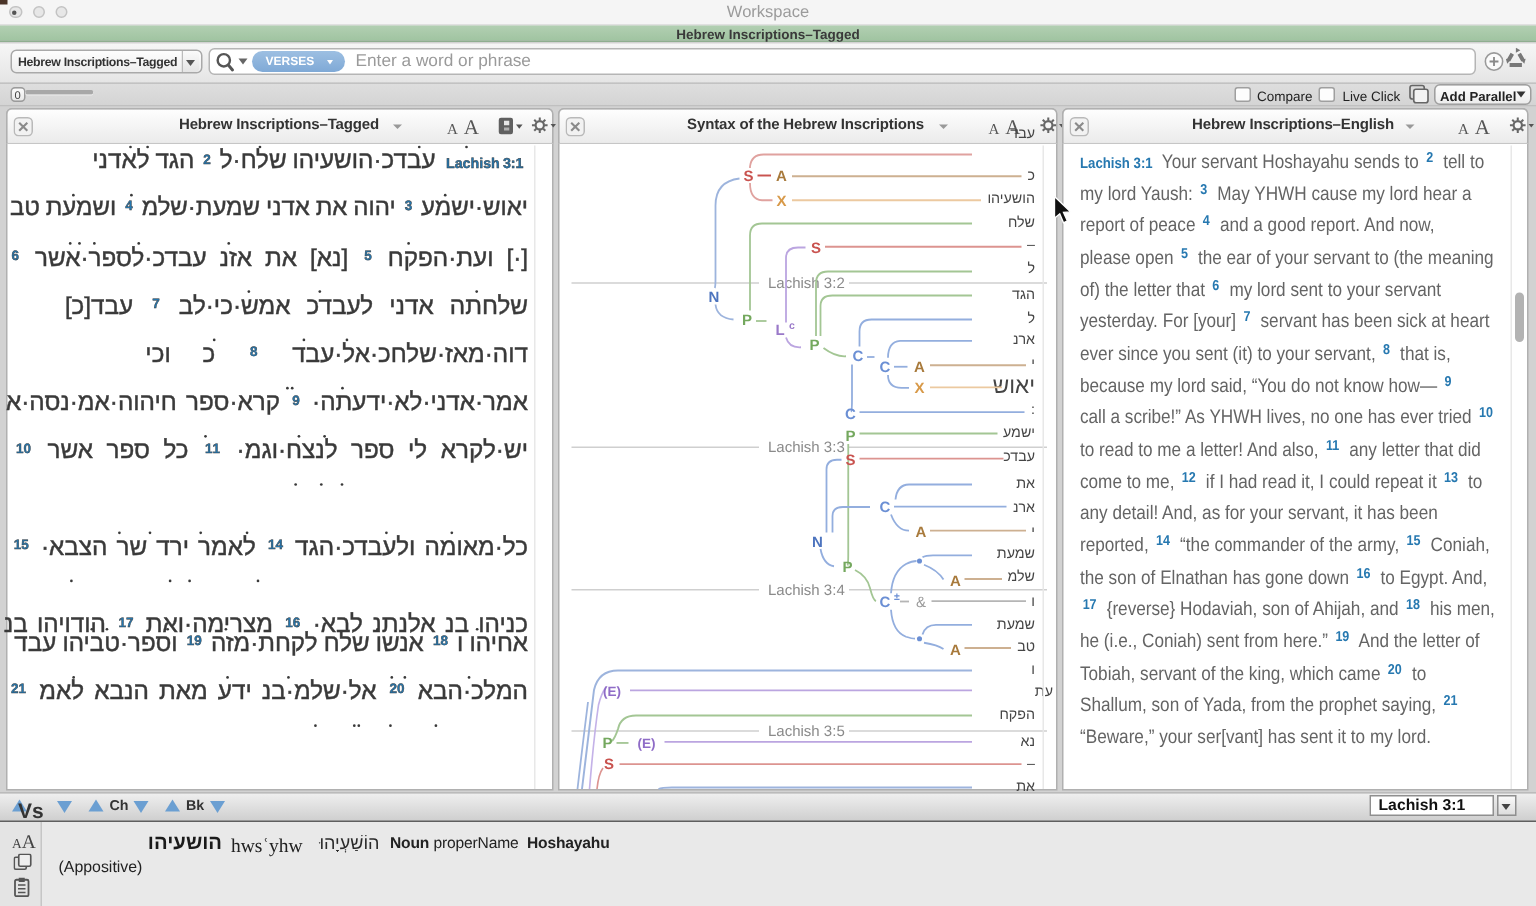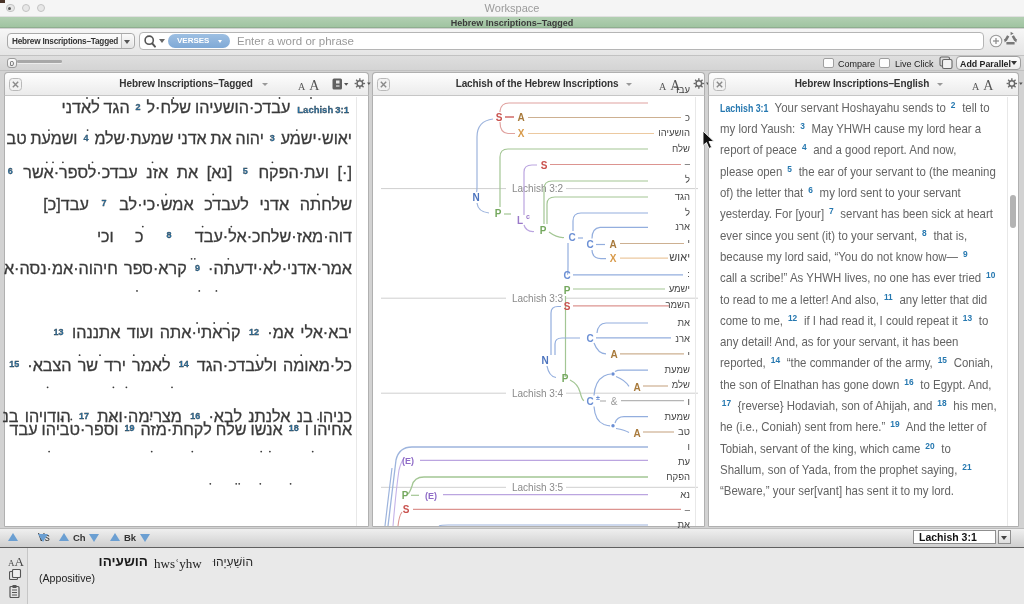--- a/index.html
+++ b/index.html
@@ -85,21 +85,21 @@
         <line x1="9.1" y1="4.4" x2="10.6" y2="2.9"></line>
 </g>
       <path d="M14.5,6 l2,2.6 l2,-2.6 z" fill="#555"></path>
     </svg>
     <div class="abs" style="left:372px;top:72px;width:333px;height:455px;background:#fff;border:1px solid #b0b0b0;border-radius:4px 4px 0 0"></div>
     <div class="abs" style="left:372px;top:72px;width:333px;height:24px;background:linear-gradient(#fefefe,#ebebeb);border:1px solid #b0b0b0;border-bottom:1px solid #c6c6c6;border-radius:4px 4px 0 0"></div>
     <svg class="abs" style="left:377px;top:78px" width="13" height="13" viewBox="0 0 13 13">
 <rect x="0.5" y="0.5" width="12" height="12" rx="3" fill="#f2f2f2" stroke="#b9b9b9"></rect>
 <path d="M3.8,3.8 L9.2,9.2 M9.2,3.8 L3.8,9.2" stroke="#8a8a8a" stroke-width="1.4"></path>
     </svg>
-    <div class="abs" style="left:387px;top:78px;width:300px;height:13px;text-align:center;font-size:10px;font-weight:bold;color:#333;letter-spacing:-0.1px">Lachish of the Hebrew Inscriptions</div>
+    <div class="abs" style="left:387px;top:78px;width:300px;height:13px;text-align:center;font-size:10px;font-weight:bold;color:#333;letter-spacing:-0.1px">Syntax of the Hebrew Inscriptions</div>
     <div class="abs" style="left:626.0px;top:83px;width:0;height:0;border-left:3px solid transparent;border-right:3px solid transparent;border-top:3.6px solid #999"></div>
     <div class="abs" style="left:659px;top:76px;width:30px;height:16px;color:#555;font-family:Liberation Serif,serif"><span style="font-size:10px">A</span> <span style="font-size:14px">A</span></div>
     <svg class="abs" style="left:693px;top:77px" width="18" height="13" viewBox="0 0 20 14">
 <circle cx="6.5" cy="7" r="3.1" fill="none" stroke="#666" stroke-width="1.6"></circle>
 <g stroke="#666" stroke-width="1.5">
 <line x1="6.5" y1="1.2" x2="6.5" y2="3.4"></line>
         <line x1="6.5" y1="10.6" x2="6.5" y2="12.8"></line>
 <line x1="0.7" y1="7" x2="2.9" y2="7"></line>
         <line x1="10.1" y1="7" x2="12.3" y2="7"></line>
 <line x1="2.4" y1="2.9" x2="3.9" y2="4.4"></line>
@@ -131,24 +131,25 @@
         <line x1="9.1" y1="4.4" x2="10.6" y2="2.9"></line>
 </g>
       <path d="M14.5,6 l2,2.6 l2,-2.6 z" fill="#555"></path>
     </svg>
     <div class="abs" style="right:672px;top:98.3px;direction:rtl;white-space:nowrap;color:#3a3a3a;-webkit-text-stroke:0.3px #3a3a3a;word-spacing:-0.57px;letter-spacing:0.00px;font-size:16.16px;line-height:18px"><span class="lb">Lachish 3:1</span> עבדכ·הושעיהו שלח·ל <span class="vs">2</span> הגד לאדני</div>
     <div class="abs" style="right:672px;top:130.4px;direction:rtl;white-space:nowrap;color:#3a3a3a;-webkit-text-stroke:0.3px #3a3a3a;word-spacing:-0.50px;letter-spacing:0.00px;font-size:15.99px;line-height:18px">יאוש·ישמע <span class="vs">3</span> יהוה את אדני שמעת·שלמ <span class="vs">4</span> ושמעת טב</div>
     <div class="abs" style="right:672px;top:162.6px;direction:rtl;white-space:nowrap;color:#3a3a3a;-webkit-text-stroke:0.3px #3a3a3a;word-spacing:4.14px;letter-spacing:0.00px;font-size:16.20px;line-height:18px">[·] ועת·הפקח <span class="vs">5</span> [נא] את אזנ עבדכ·לספר·אשר <span class="vs">6</span></div>
     <div class="abs" style="right:672px;top:194.8px;direction:rtl;white-space:nowrap;color:#3a3a3a;-webkit-text-stroke:0.3px #3a3a3a;word-spacing:6.20px;letter-spacing:0.00px;font-size:16.20px;line-height:18px">שלחתה אדני לעבדכ אמש·כי·לב <span class="vs">7</span> עבד[כ]</div>
     <div class="abs" style="right:672px;top:226.9px;direction:rtl;white-space:nowrap;color:#3a3a3a;-webkit-text-stroke:0.3px #3a3a3a;word-spacing:16.65px;letter-spacing:0.00px;font-size:16.20px;line-height:18px">דוה·מאז·שלחכ·אל·עבד <span class="vs">8</span> כ וכי</div>
     <div class="abs" style="right:672px;top:259.1px;direction:rtl;white-space:nowrap;color:#3a3a3a;-webkit-text-stroke:0.3px #3a3a3a;word-spacing:1.66px;letter-spacing:0.00px;font-size:16.20px;line-height:18px">אמר·אדני·לא·ידעתה· <span class="vs">9</span> קרא·ספר חיהוה·אמ·נסה·א</div>
-    <div class="abs" style="right:672px;top:323.3px;direction:rtl;white-space:nowrap;color:#3a3a3a;-webkit-text-stroke:0.3px #3a3a3a;word-spacing:1.83px;letter-spacing:0.00px;font-size:16.20px;line-height:18px">יבא·אלי אמ· <span class="vs">12</span> קראתי·אתה ועוד אתננהו <span class="vs">13</span></div>
+    <div class="abs" style="right:672px;top:291.2px;direction:rtl;white-space:nowrap;color:#3a3a3a;-webkit-text-stroke:0.3px #3a3a3a;word-spacing:4.50px;letter-spacing:0.00px;font-size:16.20px;line-height:18px">יש·לקרא לי ספר לנצח·וגמ· <span class="vs">11</span> כל ספר אשר <span class="vs">10</span></div>
     <div class="abs" style="right:672px;top:355.5px;direction:rtl;white-space:nowrap;color:#3a3a3a;-webkit-text-stroke:0.3px #3a3a3a;word-spacing:1.57px;letter-spacing:0.00px;font-size:16.20px;line-height:18px">כל·מאומה ולעבדכ·הגד <span class="vs">14</span> לאמר ירד שר הצבא· <span class="vs">15</span></div>
     <div class="abs" style="right:672px;top:407px;direction:rtl;white-space:nowrap;color:#3a3a3a;-webkit-text-stroke:0.3px #3a3a3a;word-spacing:1.74px;letter-spacing:0.00px;font-size:16.20px;line-height:18px">כניהו בנ אלנתנ לבא· <span class="vs">16</span> מצרימה·ואת <span class="vs">17</span> הודויהו בנ</div>
     <div class="abs" style="right:672px;top:419.8px;direction:rtl;white-space:nowrap;color:#3a3a3a;-webkit-text-stroke:0.3px #3a3a3a;word-spacing:-0.38px;letter-spacing:0.00px;font-size:16.12px;line-height:18px">אחיהו ו <span class="vs">18</span> אנשו שלח לקחת·מזה <span class="vs">19</span> וספר·טביהו עבד</div>
+    <div class="abs" style="right:672px;top:451.9px;direction:rtl;white-space:nowrap;color:#3a3a3a;-webkit-text-stroke:0.3px #3a3a3a;word-spacing:2.28px;letter-spacing:0.00px;font-size:16.20px;line-height:18px">המלכ·הבא <span class="vs">20</span> אל·שלמ·בנ ידע מאת הנבא לאמ <span class="vs">21</span></div>
     <svg class="abs" style="left:0;top:0" width="1024" height="604" viewBox="0 0 1024 604">
       <circle cx="311.0" cy="98.0" r="0.9" fill="#3a3a3a"></circle>
       <circle cx="173.3" cy="98.0" r="0.9" fill="#3a3a3a"></circle>
       <circle cx="87.0" cy="98.0" r="0.9" fill="#3a3a3a"></circle>
       <circle cx="279.5" cy="98.0" r="0.9" fill="#3a3a3a"></circle>
       <circle cx="98.4" cy="98.0" r="0.9" fill="#3a3a3a"></circle>
       <circle cx="296.8" cy="130.1" r="0.9" fill="#3a3a3a"></circle>
       <circle cx="87.6" cy="130.1" r="0.9" fill="#3a3a3a"></circle>
       <circle cx="48.9" cy="130.1" r="0.9" fill="#3a3a3a"></circle>
       <circle cx="46.8" cy="162.3" r="0.9" fill="#3a3a3a"></circle>
@@ -204,34 +205,34 @@
     <div class="abs" style="right:334.0px;top:84px;font-size:9.5px;color:#454545;direction:rtl;white-space:nowrap;line-height:11px">עבד</div>
     <div class="abs" style="right:334.0px;top:112.0px;font-size:9.5px;color:#454545;direction:rtl;white-space:nowrap;line-height:11px">כ</div>
     <div class="abs" style="right:334.0px;top:127.4px;font-size:9.5px;color:#454545;direction:rtl;white-space:nowrap;line-height:11px">הושעיהו</div>
     <div class="abs" style="right:334.0px;top:142.8px;font-size:9.5px;color:#454545;direction:rtl;white-space:nowrap;line-height:11px">שלח</div>
     <div class="abs" style="right:334.0px;top:158.2px;font-size:9.5px;color:#454545;direction:rtl;white-space:nowrap;line-height:11px">–</div>
     <div class="abs" style="right:334.0px;top:173.6px;font-size:9.5px;color:#454545;direction:rtl;white-space:nowrap;line-height:11px">ל</div>
     <div class="abs" style="right:334.0px;top:191.2px;font-size:9.5px;color:#454545;direction:rtl;white-space:nowrap;line-height:11px">הגד</div>
     <div class="abs" style="right:334.0px;top:206.6px;font-size:9.5px;color:#454545;direction:rtl;white-space:nowrap;line-height:11px">ל</div>
     <div class="abs" style="right:334.0px;top:221.4px;font-size:9.5px;color:#454545;direction:rtl;white-space:nowrap;line-height:11px">ארנ</div>
     <div class="abs" style="right:334.0px;top:236.8px;font-size:9.5px;color:#454545;direction:rtl;white-space:nowrap;line-height:11px">י</div>
-    <div class="abs" style="right:334.0px;top:252.1px;font-size:11px;color:#454545;direction:rtl;white-space:nowrap;line-height:11px">יאוש</div>
+    <div class="abs" style="right:334.0px;top:252.1px;font-size:15px;color:#454545;direction:rtl;white-space:nowrap;line-height:11px">יאוש</div>
     <div class="abs" style="right:334.0px;top:268.3px;font-size:9.5px;color:#454545;direction:rtl;white-space:nowrap;line-height:11px">:</div>
     <div class="abs" style="right:334.0px;top:282.5px;font-size:9.5px;color:#454545;direction:rtl;white-space:nowrap;line-height:11px">ישמע</div>
-    <div class="abs" style="right:334.0px;top:299.1px;font-size:9.5px;color:#454545;direction:rtl;white-space:nowrap;line-height:11px">השמר</div>
+    <div class="abs" style="right:334.0px;top:299.1px;font-size:9.5px;color:#454545;direction:rtl;white-space:nowrap;line-height:11px">עבדכ</div>
     <div class="abs" style="right:334.0px;top:317.4px;font-size:9.5px;color:#454545;direction:rtl;white-space:nowrap;line-height:11px">את</div>
     <div class="abs" style="right:334.0px;top:332.6px;font-size:9.5px;color:#454545;direction:rtl;white-space:nowrap;line-height:11px">ארנ</div>
     <div class="abs" style="right:334.0px;top:349.0px;font-size:9.5px;color:#454545;direction:rtl;white-space:nowrap;line-height:11px">י</div>
     <div class="abs" style="right:334.0px;top:364.2px;font-size:9.5px;color:#454545;direction:rtl;white-space:nowrap;line-height:11px">שמעת</div>
     <div class="abs" style="right:334.0px;top:379.1px;font-size:9.5px;color:#454545;direction:rtl;white-space:nowrap;line-height:11px">שלמ</div>
     <div class="abs" style="right:334.0px;top:395.5px;font-size:9.5px;color:#454545;direction:rtl;white-space:nowrap;line-height:11px">ו</div>
     <div class="abs" style="right:334.0px;top:410.7px;font-size:9.5px;color:#454545;direction:rtl;white-space:nowrap;line-height:11px">שמעת</div>
     <div class="abs" style="right:334.0px;top:425.9px;font-size:9.5px;color:#454545;direction:rtl;white-space:nowrap;line-height:11px">טב</div>
     <div class="abs" style="right:334.0px;top:441.1px;font-size:9.5px;color:#454545;direction:rtl;white-space:nowrap;line-height:11px">ו</div>
-    <div class="abs" style="right:334.0px;top:456.4px;font-size:9.5px;color:#454545;direction:rtl;white-space:nowrap;line-height:11px">עת</div>
+    <div class="abs" style="right:322px;top:456.4px;font-size:9.5px;color:#454545;direction:rtl;white-space:nowrap;line-height:11px">עת</div>
     <div class="abs" style="right:334.0px;top:470.8px;font-size:9.5px;color:#454545;direction:rtl;white-space:nowrap;line-height:11px">הפקח</div>
     <div class="abs" style="right:334.0px;top:488.7px;font-size:9.5px;color:#454545;direction:rtl;white-space:nowrap;line-height:11px">נא</div>
     <div class="abs" style="right:334.0px;top:504.0px;font-size:9.5px;color:#454545;direction:rtl;white-space:nowrap;line-height:11px">–</div>
     <div class="abs" style="right:334.0px;top:519.2px;font-size:9.5px;color:#454545;direction:rtl;white-space:nowrap;line-height:11px">את</div>
     <svg class="abs" style="left:0;top:0" width="1024" height="604" viewBox="0 0 1024 604">
       <path d="M381,188.6 H506 M566,188.6 H698" stroke="#cfcfcf" stroke-width="1"></path>
       <text x="512" y="192.0" font-size="10" fill="#8a8a8a" font-family="Liberation Sans">Lachish 3:2</text>
       <path d="M381,298.2 H506 M566,298.2 H698" stroke="#cfcfcf" stroke-width="1"></path>
       <text x="512" y="301.6" font-size="10" fill="#8a8a8a" font-family="Liberation Sans">Lachish 3:3</text>
       <path d="M381,393.2 H506 M566,393.2 H698" stroke="#cfcfcf" stroke-width="1"></path>
@@ -343,21 +344,21 @@
     <div class="abs" style="left:720px;top:398.0px;width:292px;height:20px;font-size:13px;color:#646464;white-space:nowrap;transform:scaleX(0.88);transform-origin:0 0;overflow:visible"><span style="font-size:9.5px;font-weight:bold;color:#2678b0;position:relative;top:-4px;margin:0 4px 0 2px">17</span> {reverse} Hodaviah, son of Ahijah, and <span style="font-size:9.5px;font-weight:bold;color:#2678b0;position:relative;top:-4px;margin:0 4px 0 2px">18</span> his men,</div>
     <div class="abs" style="left:720px;top:419.3px;width:292px;height:20px;font-size:13px;color:#646464;white-space:nowrap;transform:scaleX(0.88);transform-origin:0 0;overflow:visible">he (i.e., Coniah) sent from here.” <span style="font-size:9.5px;font-weight:bold;color:#2678b0;position:relative;top:-4px;margin:0 4px 0 2px">19</span> And the letter of</div>
     <div class="abs" style="left:720px;top:440.6px;width:292px;height:20px;font-size:13px;color:#646464;white-space:nowrap;transform:scaleX(0.88);transform-origin:0 0;overflow:visible">Tobiah, servant of the king, which came <span style="font-size:9.5px;font-weight:bold;color:#2678b0;position:relative;top:-4px;margin:0 4px 0 2px">20</span> to</div>
     <div class="abs" style="left:720px;top:461.9px;width:292px;height:20px;font-size:13px;color:#646464;white-space:nowrap;transform:scaleX(0.88);transform-origin:0 0;overflow:visible">Shallum, son of Yada, from the prophet saying, <span style="font-size:9.5px;font-weight:bold;color:#2678b0;position:relative;top:-4px;margin:0 4px 0 2px">21</span></div>
     <div class="abs" style="left:720px;top:483.2px;width:292px;height:20px;font-size:13px;color:#646464;white-space:nowrap;transform:scaleX(0.88);transform-origin:0 0;overflow:visible">“Beware,” your ser[vant] has sent it to my lord.</div>
     <div class="abs" style="left:1007px;top:97px;width:1px;height:429px;background:#e8e8e8"></div>
     <div class="abs" style="left:1009.5px;top:195px;width:6px;height:33px;border-radius:3px;background:#b3b3b3"></div>
     <div class="abs" style="left:0;top:527.5px;width:1024px;height:19.5px;background:linear-gradient(#efefef,#cfcfcf);border-top:1px solid #bbb"></div>
     <div class="abs" style="left:0;top:546.5px;width:1024px;height:1.8px;background:#5f5f5f"></div>
     <div class="abs" style="left:8px;top:533px;width:0;height:0;border-left:5px solid transparent;border-right:5px solid transparent;border-bottom:8px solid #6b9fd2"></div>
-    <div class="abs" style="left:38px;top:532px;width:20px;height:11px;font-size:10px;font-weight:normal;color:#333">Vs</div>
+    <div class="abs" style="left:12px;top:532px;width:20px;height:11px;font-size:14px;font-weight:bold;color:#333">Vs</div>
     <div class="abs" style="left:38px;top:533.5px;width:0;height:0;border-left:5px solid transparent;border-right:5px solid transparent;border-top:8px solid #6b9fd2"></div>
     <div class="abs" style="left:59px;top:533px;width:0;height:0;border-left:5px solid transparent;border-right:5px solid transparent;border-bottom:8px solid #6b9fd2"></div>
     <div class="abs" style="left:73px;top:532px;width:20px;height:11px;font-size:9.5px;font-weight:bold;color:#333">Ch</div>
     <div class="abs" style="left:89px;top:533.5px;width:0;height:0;border-left:5px solid transparent;border-right:5px solid transparent;border-top:8px solid #6b9fd2"></div>
     <div class="abs" style="left:110px;top:533px;width:0;height:0;border-left:5px solid transparent;border-right:5px solid transparent;border-bottom:8px solid #6b9fd2"></div>
     <div class="abs" style="left:124px;top:532px;width:20px;height:11px;font-size:9.5px;font-weight:bold;color:#333">Bk</div>
     <div class="abs" style="left:140px;top:533.5px;width:0;height:0;border-left:5px solid transparent;border-right:5px solid transparent;border-top:8px solid #6b9fd2"></div>
     <div class="abs" style="left:913px;top:529.5px;width:83px;height:14.5px;background:#fff;border:1px solid #8f8f8f;font-size:10.5px;font-weight:bold;color:#111;line-height:13.5px;padding-left:5px">Lachish 3:1</div>
     <div class="abs" style="left:997.5px;top:529.5px;width:13px;height:14.5px;background:linear-gradient(#fafafa,#ddd);border:1px solid #8f8f8f"></div>
     <div class="abs" style="left:1000.5px;top:535.5px;width:0;height:0;border-left:3.5px solid transparent;border-right:3.5px solid transparent;border-top:4.5px solid #444"></div>
@@ -371,16 +372,17 @@
     <svg class="abs" style="left:9px;top:585px" width="12" height="13" viewBox="0 0 12 13">
 <rect x="1" y="1.5" width="9" height="11" rx="1" fill="none" stroke="#555" stroke-width="1.2"></rect>
 <rect x="3.5" y="0" width="4" height="3" fill="#555"></rect>
 <line x1="3" y1="5" x2="8" y2="5" stroke="#555"></line>
       <line x1="3" y1="7.5" x2="8" y2="7.5" stroke="#555"></line>
       <line x1="3" y1="10" x2="8" y2="10" stroke="#555"></line>
     </svg>
     <div class="abs" style="right:876px;top:554.6px;font-size:13.5px;font-weight:bold;color:#1a1a1a;direction:rtl;white-space:nowrap;line-height:13px">הושעיהו</div>
     <div class="abs" style="right:771px;top:556px;font-size:12px;color:#2a2a2a;direction:rtl;white-space:nowrap;line-height:13px">הוֹשַׁעְיָהוּ</div>
     <div class="abs" style="left:154px;top:556px;width:100px;height:14px;font-family:'Liberation Serif',serif;font-size:13px;color:#222">hwsʿyhw</div>
+    <div class="abs" style="left:260px;top:557px;width:400px;height:13px;font-size:10.4px;letter-spacing:-0.1px;color:#222"><b>Noun</b> properName &nbsp;<b>Hoshayahu</b></div>
     <div class="abs" style="left:39px;top:571.5px;width:200px;height:13px;font-size:10.6px;color:#222">(Appositive)</div>
     <svg class="abs" style="left:702px;top:131px" width="13" height="19" viewBox="0 0 13 19">
 <path d="M1,0 L1,14.5 L4.5,11.5 L7,17.5 L9.6,16.3 L7,10.6 L11.8,10.3 Z" fill="#111" stroke="#fff" stroke-width="0.9"></path>
     </svg>
   </div>
 </body></html>

